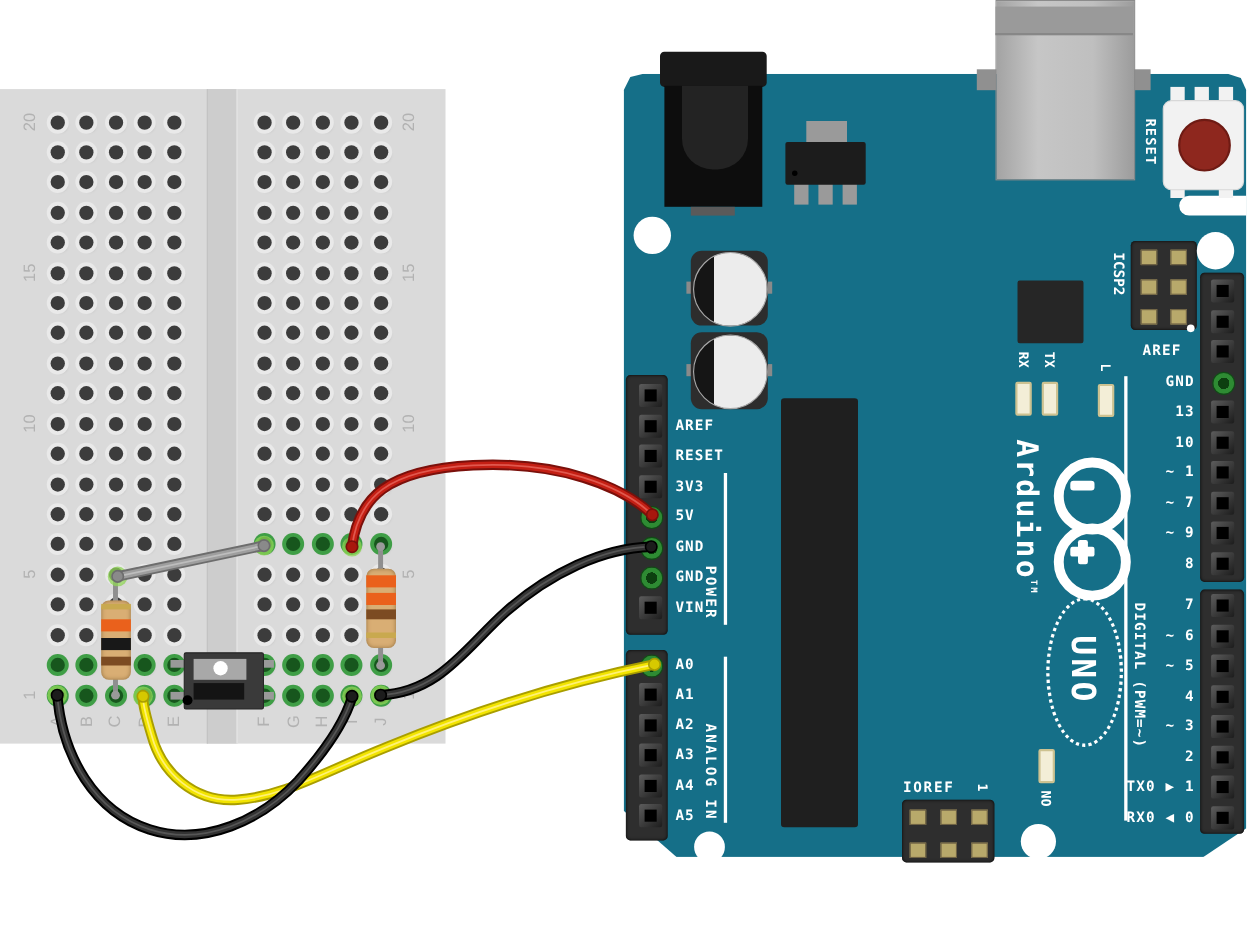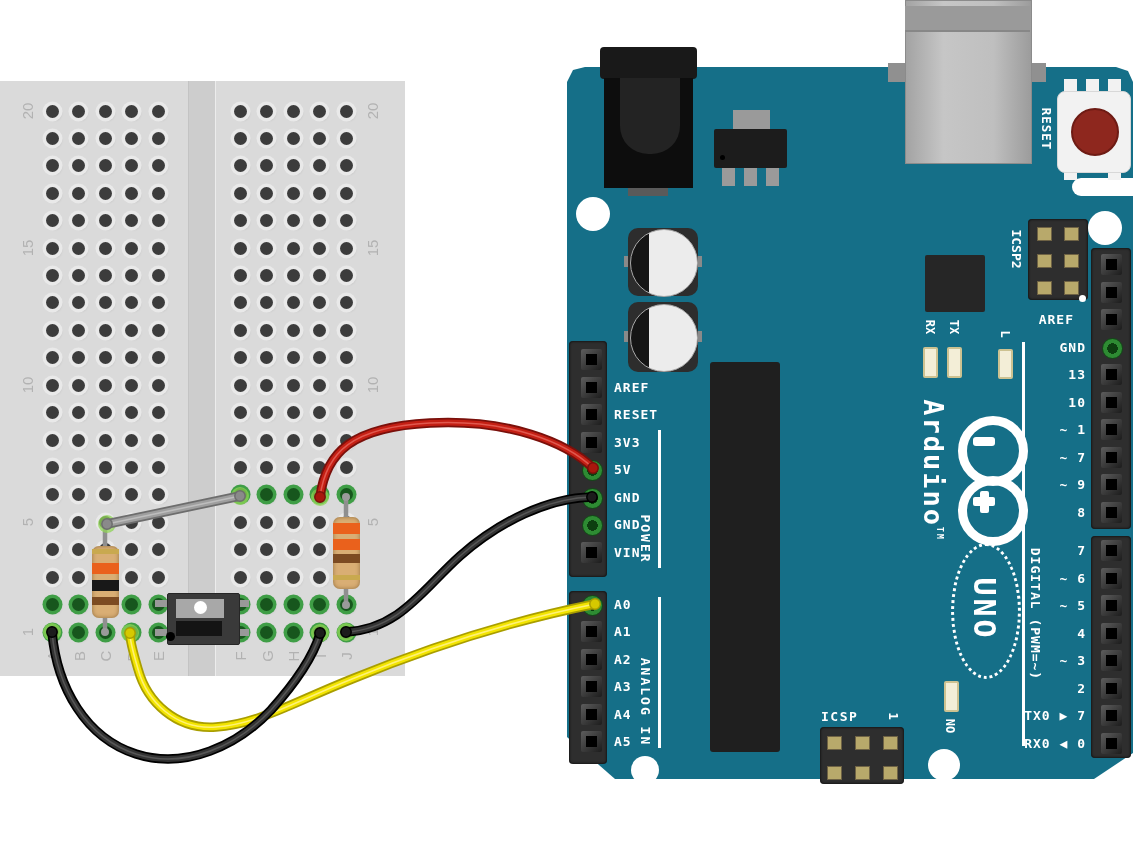--- a/index.html
+++ b/index.html
@@ -479,21 +479,21 @@
       <div class="lbl" style="position: absolute; right: 48px; top: 422px; text-align: right;">~ 1</div>
       <div class="lbl" style="position: absolute; right: 48px; top: 449.5px; text-align: right;">~ 7</div>
       <div class="lbl" style="position: absolute; right: 48px; top: 477px; text-align: right;">~ 9</div>
       <div class="lbl" style="position: absolute; right: 48px; top: 504.5px; text-align: right;">8</div>
       <div class="lbl" style="position: absolute; right: 48px; top: 543px; text-align: right;">7</div>
       <div class="lbl" style="position: absolute; right: 48px; top: 570.5px; text-align: right;">~ 6</div>
       <div class="lbl" style="position: absolute; right: 48px; top: 598px; text-align: right;">~ 5</div>
       <div class="lbl" style="position: absolute; right: 48px; top: 625.5px; text-align: right;">4</div>
       <div class="lbl" style="position: absolute; right: 48px; top: 653px; text-align: right;">~ 3</div>
       <div class="lbl" style="position: absolute; right: 48px; top: 680.5px; text-align: right;">2</div>
-      <div class="lbl" style="position: absolute; right: 48px; top: 708px; text-align: right;">TX0 ▶ 7</div>
+      <div class="lbl" style="position: absolute; right: 48px; top: 708px; text-align: right;">TX0 ▶ 1</div>
       <div class="lbl" style="position: absolute; right: 48px; top: 735.5px; text-align: right;">RX0 ◀ 0</div>
     </div>
 
   <div class="vlbl" style="left:645px;top:539px;font-size:13px;letter-spacing:2px;">POWER</div>
   <div class="abs wline" style="left:658px;top:430px;height:138px;"></div>
   <div class="vlbl" style="left:645px;top:702px;font-size:13px;letter-spacing:2px;">ANALOG IN</div>
   <div class="abs wline" style="left:658px;top:597px;height:151px;"></div>
   <div class="vlbl" style="left:1035px;top:614px;font-size:13px;letter-spacing:1px;">DIGITAL (PWM=~)</div>
   <div class="abs wline" style="left:1022px;top:342px;height:404px;"></div>
 
@@ -512,21 +512,21 @@
   <div class="vlbl" style="left:930px;top:327px;font-size:12px;">RX</div>
   <div class="vlbl" style="left:954px;top:327px;font-size:12px;">TX</div>
   <div class="vlbl" style="left:1005px;top:334px;font-size:12px;">L</div>
   <div class="led" style="left:923px;top:347px;width:11px;height:27px;"></div>
   <div class="led" style="left:947px;top:347px;width:11px;height:27px;"></div>
   <div class="led" style="left:998px;top:349px;width:11px;height:26px;"></div>
 
   <div class="led" style="left:944px;top:681px;width:11px;height:27px;"></div>
   <div class="vlbl ccw" style="left:951px;top:726px;font-size:12px;">ON</div>
 
-  <div class="lbl" style="left:821px;top:709px;font-size:13px;letter-spacing:1.5px;">ICSP</div>
+  <div class="lbl" style="left:821px;top:709px;font-size:13px;letter-spacing:1.5px;">IOREF</div>
   <div class="vlbl" style="left:893px;top:716px;font-size:12px;">1</div>
   <div class="abs hdr-strip" style="left:820px;top:727px;width:84px;height:57px;"></div>
   <div id="icsp-pins">
       <div class="gold-pin" style="position: absolute; left: 827px; top: 736px;"></div>
       <div class="gold-pin" style="position: absolute; left: 855px; top: 736px;"></div>
       <div class="gold-pin" style="position: absolute; left: 883px; top: 736px;"></div>
       <div class="gold-pin" style="position: absolute; left: 827px; top: 766px;"></div>
       <div class="gold-pin" style="position: absolute; left: 855px; top: 766px;"></div>
       <div class="gold-pin" style="position: absolute; left: 883px; top: 766px;"></div>
     </div>

